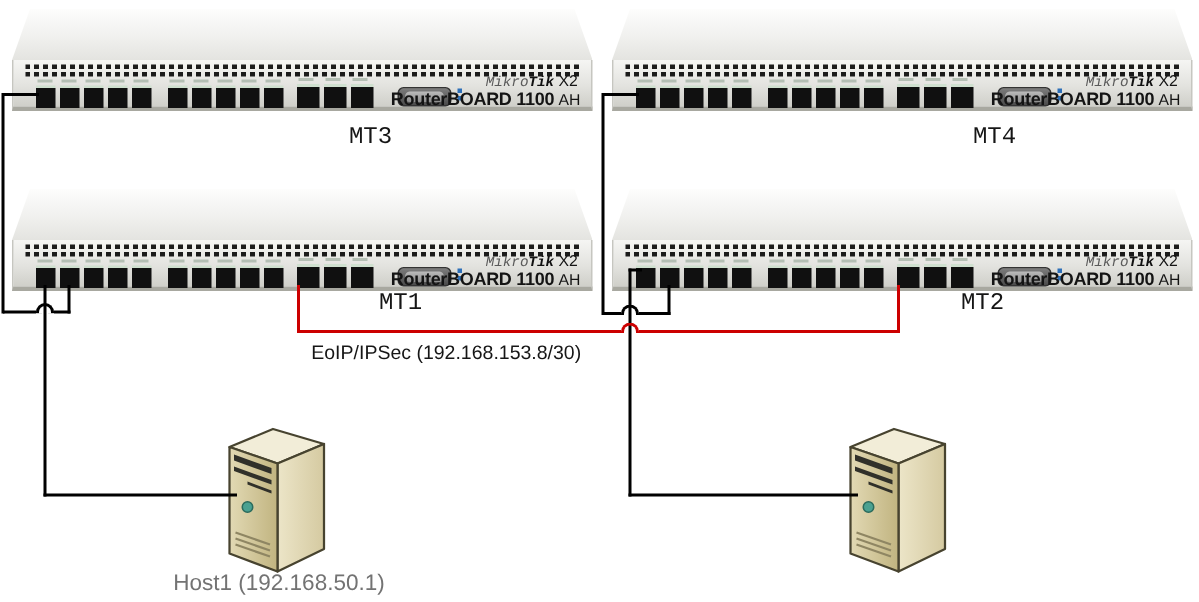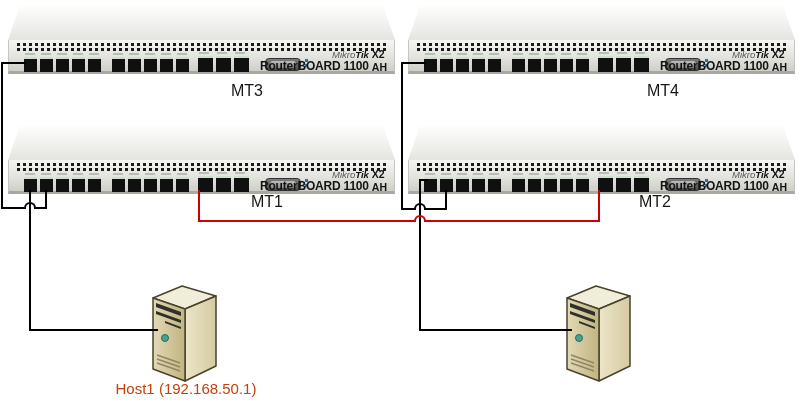--- a/index.html
+++ b/index.html
@@ -25,32 +25,32 @@
   .sp8 { width:8px; } .sp6 { width:6px; } .sp13 { width:13px; } .sp4 { width:4px; }
   .db9 { width:36px; height:13px; margin-top:1px; box-sizing:border-box;
          background:linear-gradient(180deg,#7c7c7c,#4b4b4b); border:1px solid #333;
          border-radius:4px; display:flex; align-items:center; justify-content:center; }
   .db9-inner { width:26px; height:7px; border-radius:3px/3.5px;
          background:linear-gradient(180deg,#bcbcbc,#8d8d8d); }
   .leds { display:flex; flex-direction:column; gap:2px; margin-top:2px; }
   .led  { width:3px; height:3px; background:#2d6fb8; }
   .brand { position:absolute; right:8px; bottom:2px; display:grid;
            grid-template-columns:auto auto; column-gap:3px; align-items:end; line-height:1; }
-  .b-mk    { justify-self:end; font-size:9.5px; font-style:italic; color:#5a5a5a; white-space:nowrap; }
+  .b-mk    { justify-self:end; font-size:9.5px; font-style:italic; color:#5a5a5a; white-space:nowrap;font-family:Liberation Mono, monospace; }
   .b-mk .tik { font-weight:bold; color:#111; }
-  .b-x2, .b-ah { font-size:10.5px; font-weight:bold; color:#141414; }
+  .b-x2, .b-ah { font-size:10.5px; font-weight:normal; color:#141414; }
   .b-model { justify-self:end; font-size:12px; font-weight:bold; color:#141414;
              letter-spacing:-0.2px; white-space:nowrap; margin-top:1px; }
 
   
-  .node-label   { position:absolute; width:70px; text-align:center; font-size:16px; color:#161616; }
+  .node-label   { position:absolute; width:70px; text-align:center; font-size:16px; color:#161616;font-family:Liberation Mono, monospace; }
   .tunnel-label { position:absolute; left:195px; top:227px; width:205px; text-align:center;
                   font-size:13px; color:#161616; }
   .host-label   { position:absolute; top:380px; width:180px; text-align:center;
-                  font-size:15px; color:#c2410c; }
+                  font-size:15px; color:#737373; }
 
   
   .line { position:absolute; background:#000; z-index:5; }
   .line.h { height:2px; } .line.v { width:2px; }
   .hop  { position:absolute; width:12px; height:7px; box-sizing:border-box; z-index:6;
           border:2px solid #000; border-bottom:none; border-radius:7px 7px 0 0; background:transparent; }
 
   
   .host { position:absolute; width:78px; height:102px; z-index:4; }
 </style>
@@ -286,16 +286,17 @@
   <div class="line h" style="left: 198px; top: 220px; width: 216px; background: rgb(204, 0, 0);"></div>
   <div class="hop" style="left: 414px; top: 215px; border-color: rgb(204, 0, 0);"></div>
   <div class="line h" style="left: 426px; top: 220px; width: 174px; background: rgb(204, 0, 0);"></div>
   <div class="line v" style="left: 598px; top: 190px; height: 32px; background: rgb(204, 0, 0);"></div>
 
   <div class="node-label" style="left:212px;top:82px">MT3</div>
   <div class="node-label" style="left:628px;top:82px">MT4</div>
   <div class="node-label" style="left:232px;top:193px">MT1</div>
   <div class="node-label" style="left:620px;top:193px">MT2</div>
 
+  <div class="tunnel-label">EoIP/IPSec (192.168.153.8/30)</div>
 
   <div class="host-label" style="left:96px">Host1 (192.168.50.1)</div>
 
 </div>
 
 </body></html>

